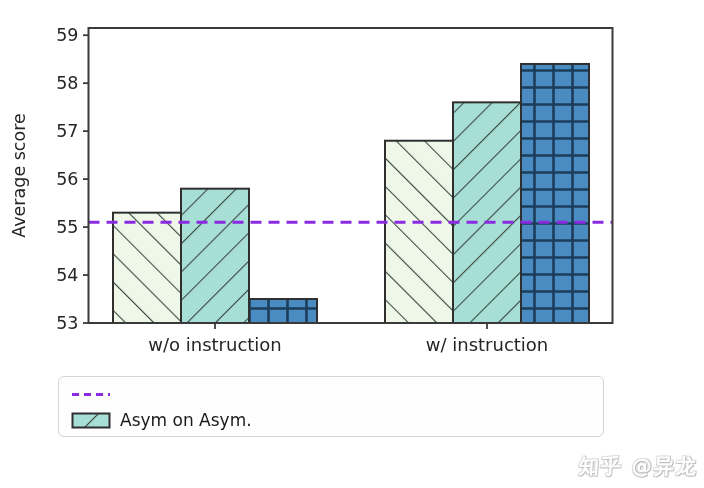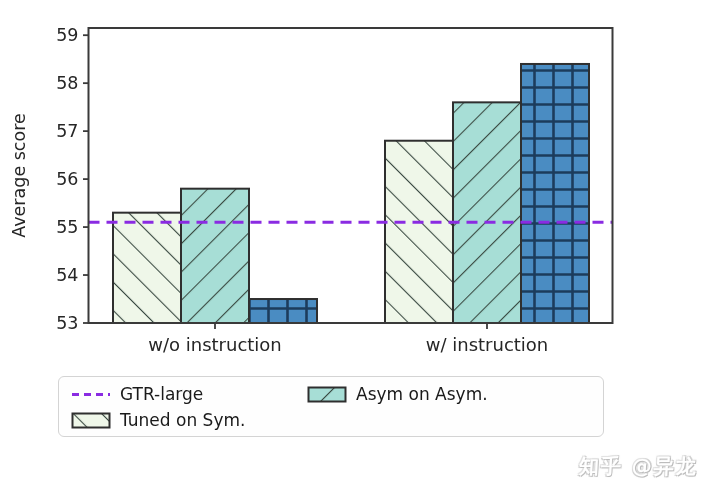--- a/index.html
+++ b/index.html
@@ -82,29 +82,20 @@
       <text x="215" y="351" text-anchor="middle" font-size="18">w/o instruction</text>
       <line x1="487" x2="487" y1="323" y2="329" stroke="#3a3a3a" stroke-width="1.8"></line>
       <text x="487" y="351" text-anchor="middle" font-size="18">w/ instruction</text>
       <text transform="translate(25 175.5) rotate(-90)" text-anchor="middle" font-size="17.5">Average score</text>
     </svg>
   <div class="legend" id="legend">
       <div class="legend-item">
         <svg width="40" height="17">
           <line x1="1" y1="8.5" x2="39" y2="8.5" stroke="#8a2be2" stroke-width="3.2" stroke-dasharray="7 5"></line>
         </svg>
-        <span>GTR-large</span>
-      </div>
-      <div class="legend-item">
-        <svg width="40" height="17">
-          <rect x="1.5" y="1.5" width="37" height="14" fill="#eff7e9"></rect>
-          <rect x="1.5" y="1.5" width="37" height="14" fill="url(#pat0)"></rect>
-          <rect x="1.5" y="1.5" width="37" height="14" fill="none" stroke="#2f2f2f" stroke-width="2"></rect>
-        </svg>
-        <span>Tuned on Sym.</span>
       </div>
       <div class="legend-item">
         <svg width="40" height="17">
           <rect x="1.5" y="1.5" width="37" height="14" fill="#a7ded6"></rect>
           <rect x="1.5" y="1.5" width="37" height="14" fill="url(#pat1)"></rect>
           <rect x="1.5" y="1.5" width="37" height="14" fill="none" stroke="#2f2f2f" stroke-width="2"></rect>
         </svg>
         <span>Asym on Asym.</span>
       </div>
     </div>

